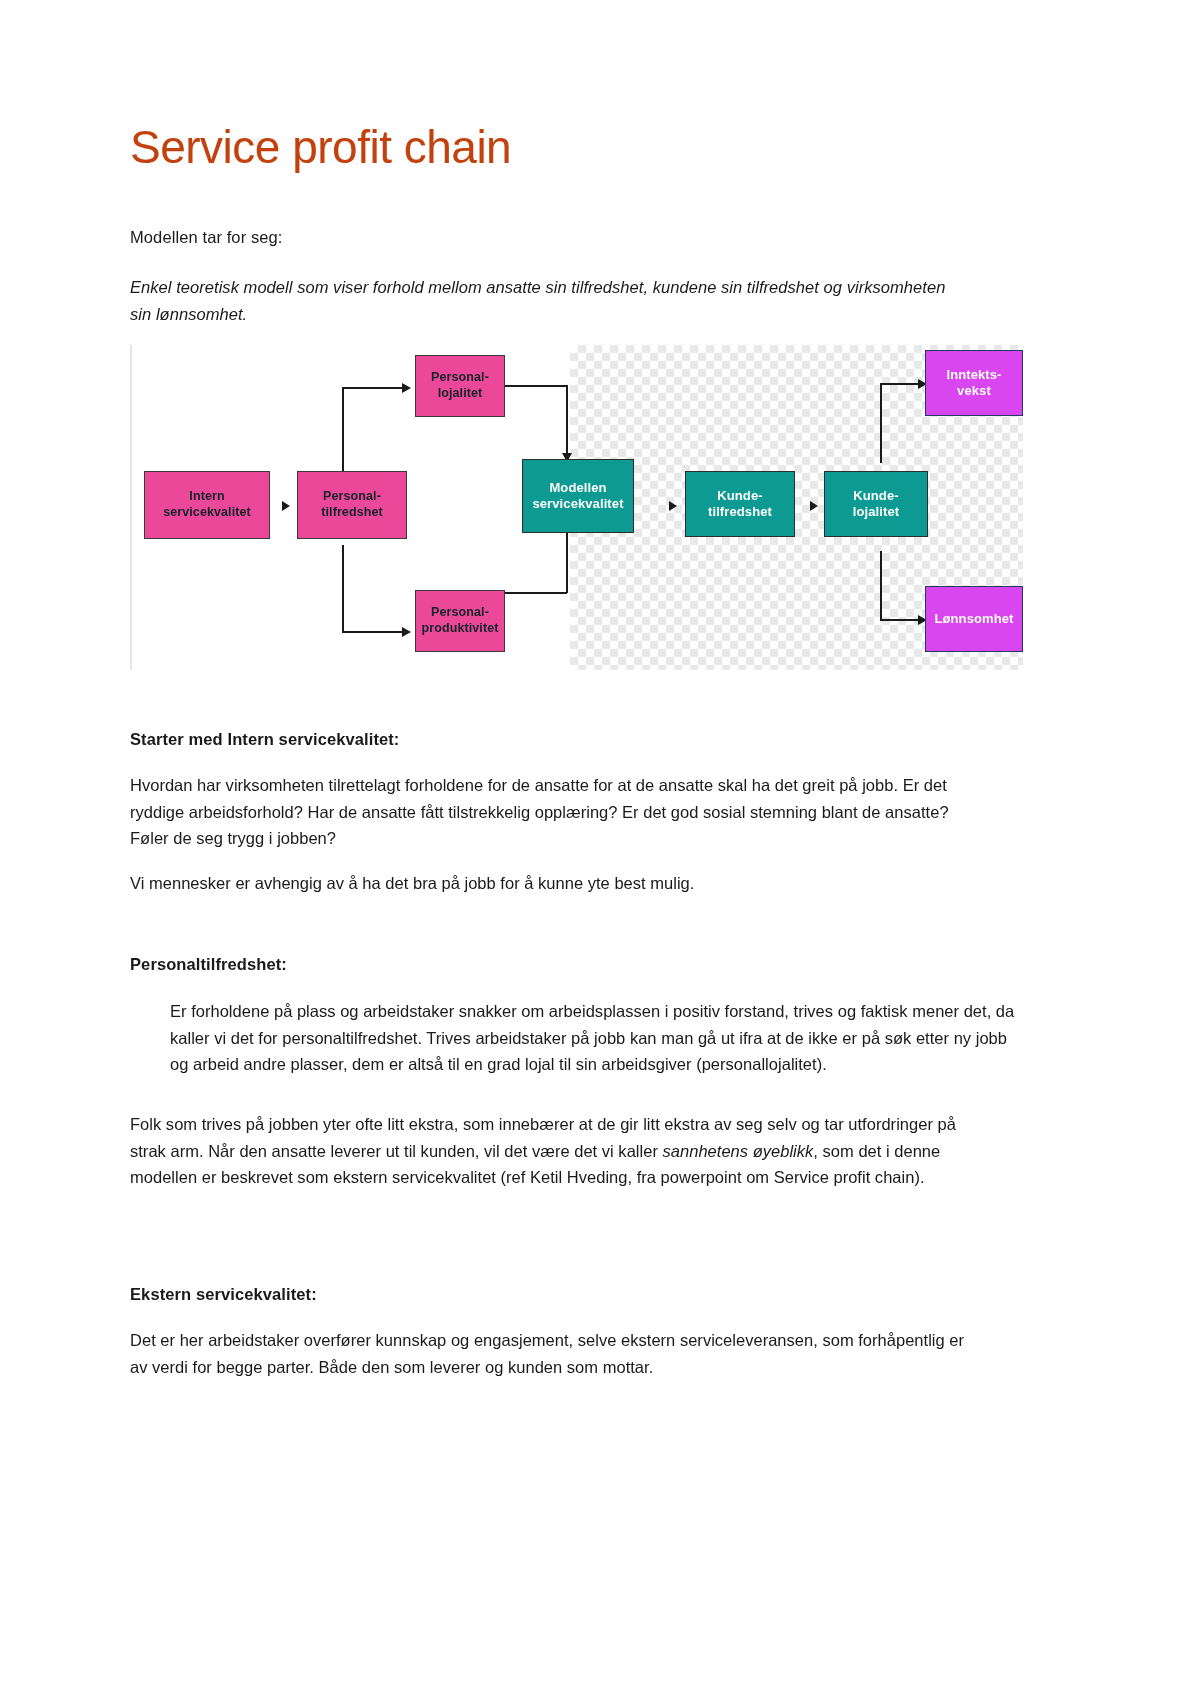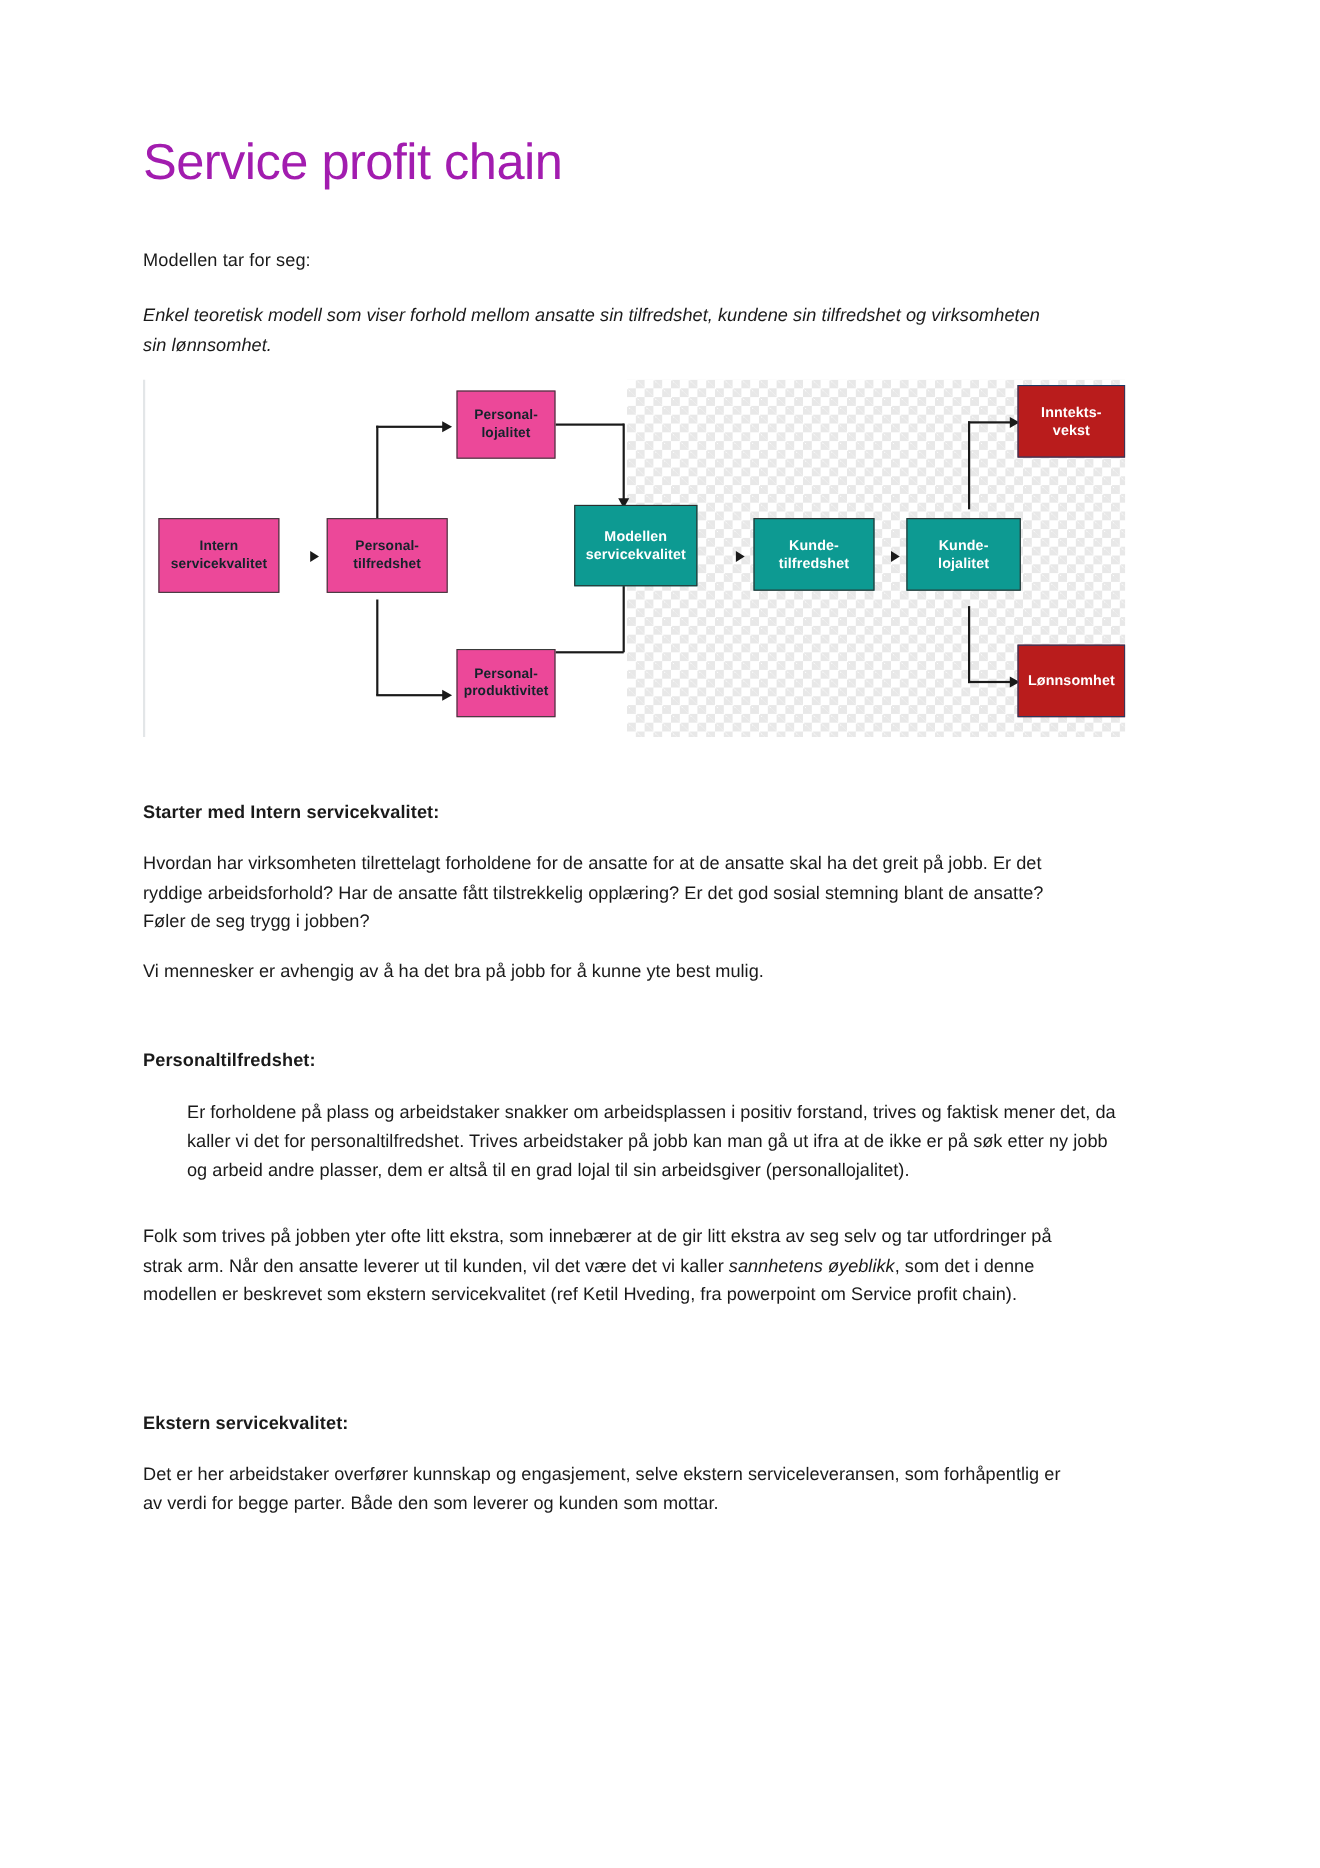--- a/index.html
+++ b/index.html
@@ -33,21 +33,21 @@
   h1.doc-title {
     font-size: 46px;
     font-weight: 400;
     letter-spacing: -0.5px;
     margin: 0;
     padding: 0;
     position: absolute;
     left: 0;
     top: 122px;
     line-height: 1.1;
-    color: #a21caf;
+    color: #c2410c;
   }
 
   .lead-label {
     position: absolute;
     left: 0;
     top: 228px;
     font-size: 16.5px;
     font-weight: 400;
     letter-spacing: 0.1px;
   }
@@ -112,21 +112,21 @@
     background: #ec4899;
     color: #15232b;
   }
   .node.teal {
     background: #0d9a92;
     color: #ffffff;
     border-color: #2c2c2c;
     font-size: 13px;
   }
   .node.navy {
-    background: #b91c1c;
+    background: #d946ef;
     color: #ffffff;
     border-color: #1d3b64;
     font-size: 13px;
   }
 
   .conn {
     position: absolute;
     background: #1a1a1a;
   }
   .conn.h { height: 1.6px; }
@@ -216,21 +216,21 @@
       <div class="tri-small" style="left:680px; top:156px;"></div>
 
       <div class="conn v" style="left:750px; top:38px; height:80px;"></div>
       <div class="conn h" style="left:750px; top:38px; width:40px;"></div>
       <div class="arrowhead right" style="left:788px; top:34px;"></div>
 
       <div class="conn v" style="left:750px; top:206px; height:70px;"></div>
       <div class="conn h" style="left:750px; top:274px; width:40px;"></div>
       <div class="arrowhead right" style="left:788px; top:270px;"></div>
 
-      <div class="node light" style="left:14px; top:126px; width:110px; height:68px;">
+      <div class="node light" style="left:14px; top:126px; width:126px; height:68px;">
         <span><span>Intern</span><br><span>servicekvalitet</span></span>
       </div>
 
       <div class="node light" style="left:167px; top:126px; width:110px; height:68px;">
         <span><span>Personal-</span><br><span>tilfredshet</span></span>
       </div>
 
       <div class="node light" style="left:285px; top:10px; width:90px; height:62px;">
         <span><span>Personal-</span><br><span>lojalitet</span></span>
       </div>

